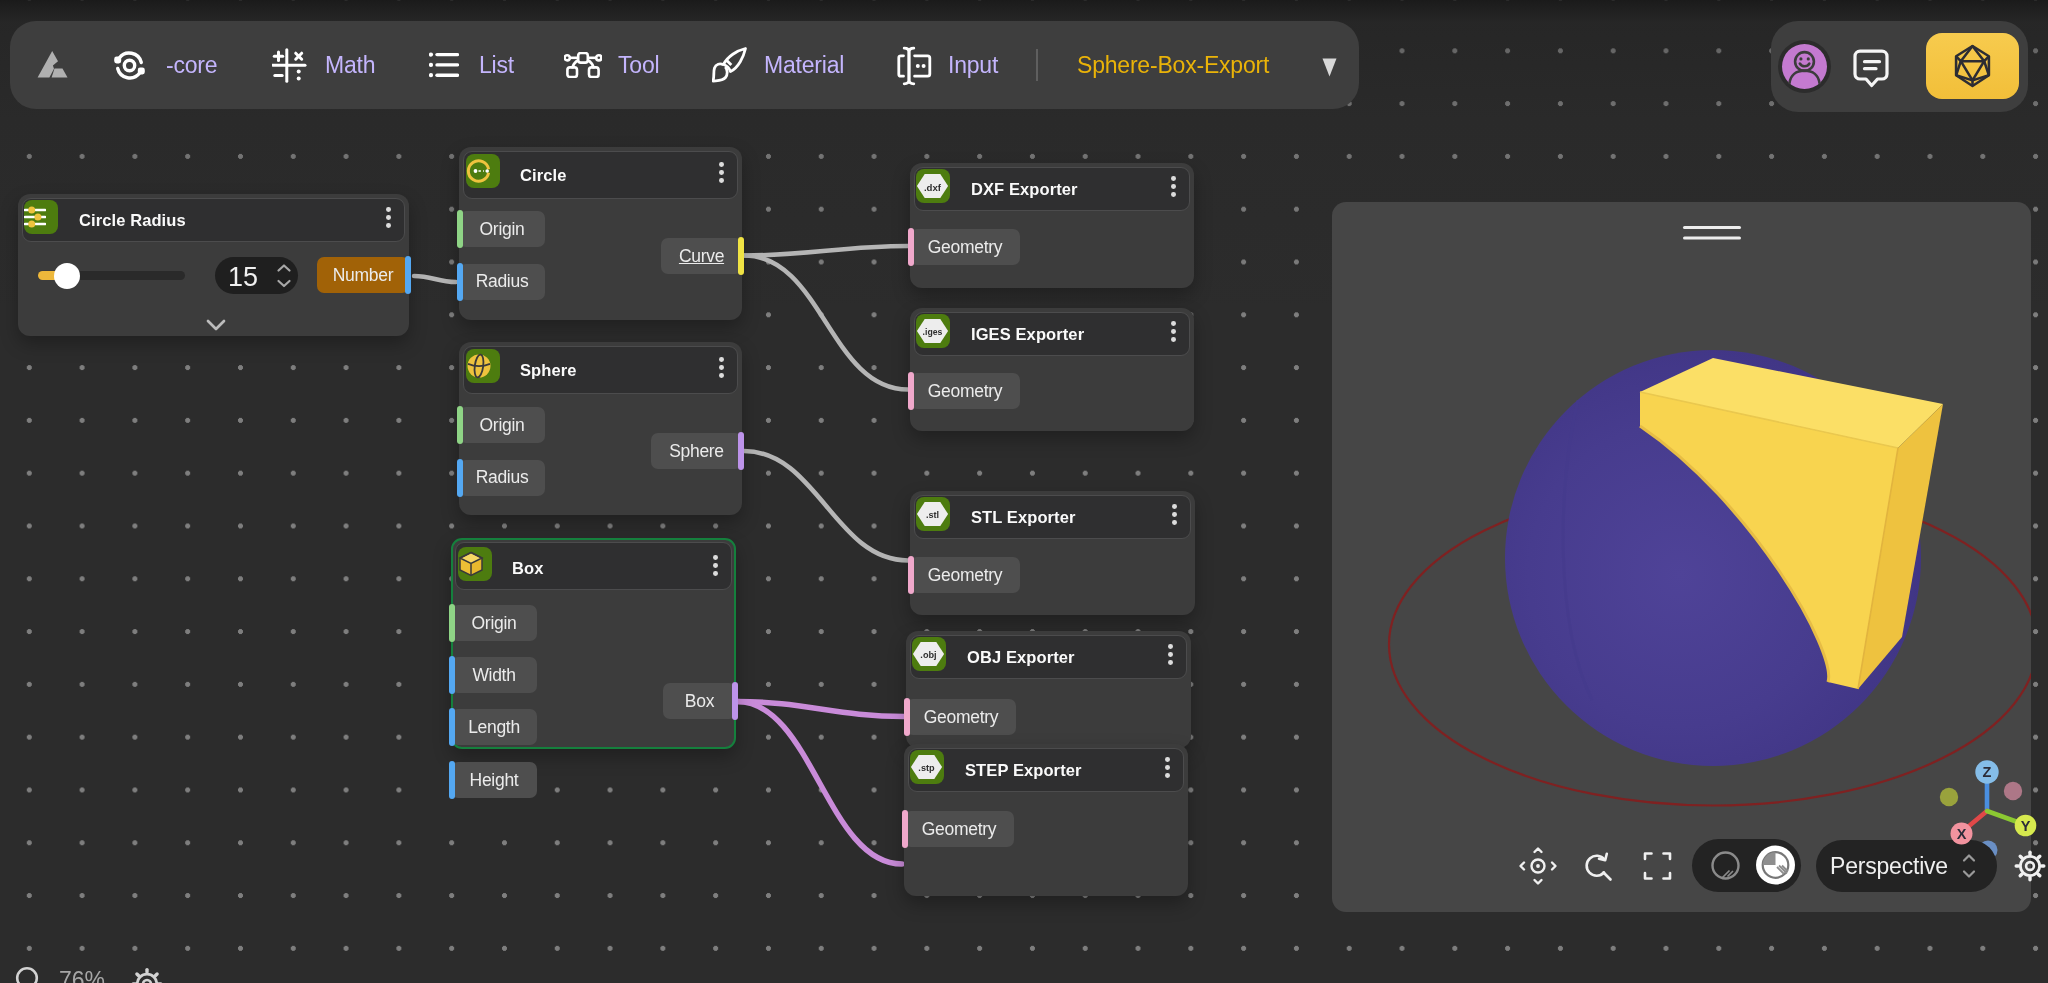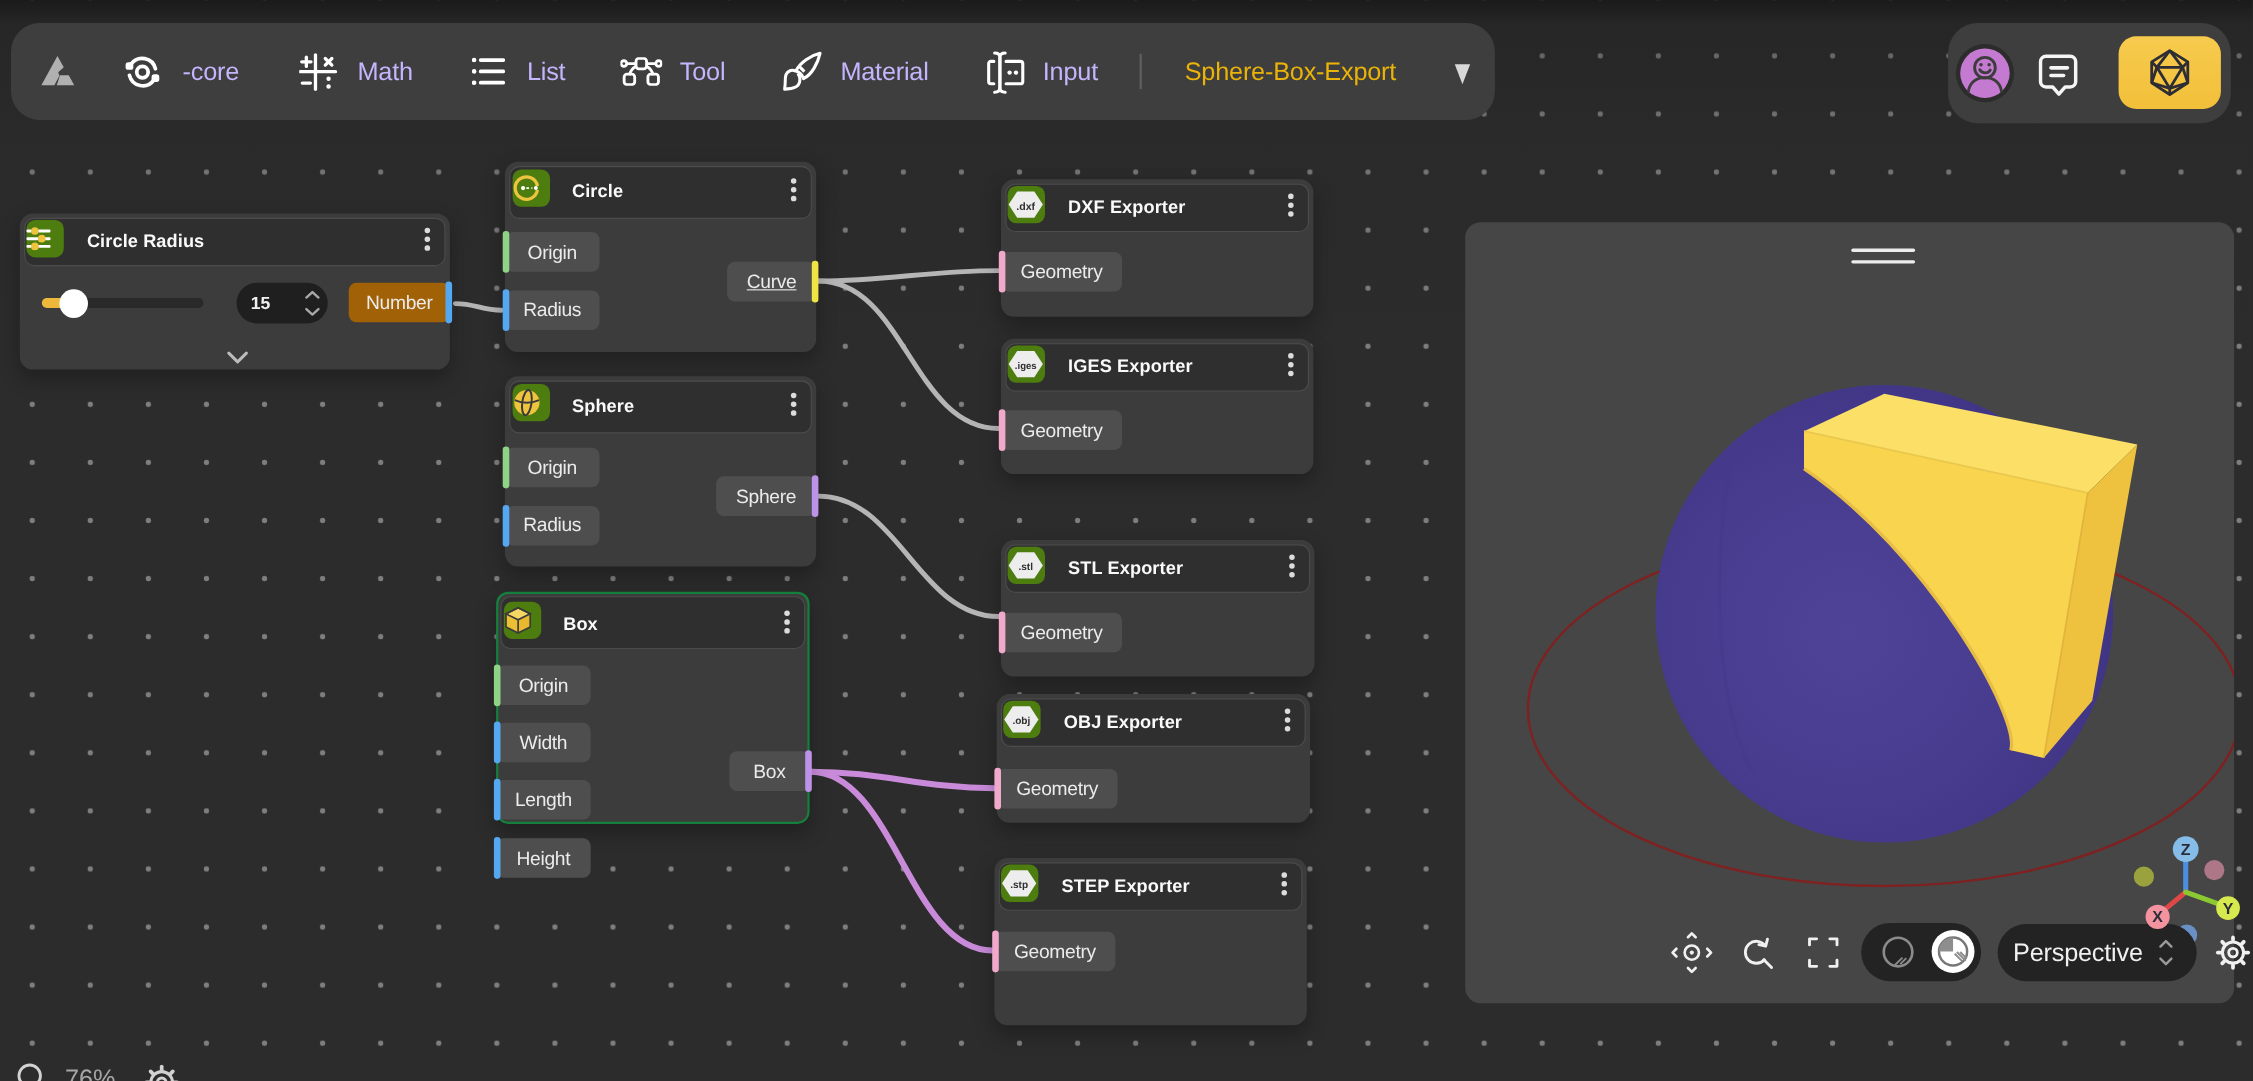--- a/index.html
+++ b/index.html
@@ -209,21 +209,21 @@
       <i></i>
       <i></i>
       <i></i>
     </div>
 
   <div style="position:absolute;left:20px;top:77px;width:147px;height:9px;border-radius:4.5px;background:#2a2a2a;"></div>
   <div style="position:absolute;left:20px;top:77px;width:32px;height:9px;border-radius:4.5px;background:#eeb83b;"></div>
   <div style="position:absolute;left:36px;top:68.5px;width:26px;height:26px;border-radius:50%;background:#fff;"></div>
 
   <div style="position:absolute;left:197px;top:63px;width:83px;height:37px;border-radius:18.5px;background:#1f1f1f;">
-    <div style="position:absolute;left:13px;top:calc(50% + 1.5px);transform:translateY(-50%);font-size:16px;color:#f0f0f0;font-weight:bold;">15</div>
+    <div style="position:absolute;left:13px;top:calc(50% + 1.5px);transform:translateY(-50%);font-size:27px;color:#f0f0f0;">15</div>
     <svg style="position:absolute;right:6px;top:6px;" width="16" height="25" viewBox="0 0 16 25">
       <path d="M2.5,7.5 L8,2.5 L13.5,7.5" fill="none" stroke="#a8a8a8" stroke-width="2.2" stroke-linecap="round" stroke-linejoin="round"></path>
       <path d="M2.5,18 L8,23 L13.5,18" fill="none" stroke="#a8a8a8" stroke-width="2.2" stroke-linecap="round" stroke-linejoin="round"></path>
     </svg>
   </div>
 
   <div class="chip out" style="top:63px;width:92px;background:#a16207;">Number<div class="stripe" style="background:#54a8f2;"></div></div>
 
   <svg style="position:absolute;left:188px;top:125px;" width="20" height="12" viewBox="0 0 20 12">
     <path d="M2,2 L10,10 L18,2" fill="none" stroke="#bcbcbc" stroke-width="2.7" stroke-linecap="round" stroke-linejoin="round"></path>
@@ -356,21 +356,21 @@
     </div>
   <div class="ttl">OBJ Exporter</div>
   <div class="kebab">
       <i></i>
       <i></i>
       <i></i>
     </div>
   <div class="chip in" style="top:68px;width:110px;">Geometry<div class="stripe" style="background:#f0a8cb;"></div></div>
 </div>
 
-<div class="node" style="left:904px;top:780px;width:284px;height:152px;">
+<div class="node" style="left:904px;top:744px;width:284px;height:152px;">
   <div class="hdr"></div>
   <div class="ibox">
       <svg width="33" height="30" viewBox="0 0 36 32">
     <polygon points="1,16 9.5,3 26.5,3 35,16 26.5,29 9.5,29" fill="#ededed"></polygon>
     <text x="18" y="20.5" font-size="10" font-weight="bold" fill="#2e2e2e" text-anchor="middle" font-family="Liberation Sans, sans-serif">.stp</text>
   </svg>
     </div>
   <div class="ttl">STEP Exporter</div>
   <div class="kebab">
       <i></i>

